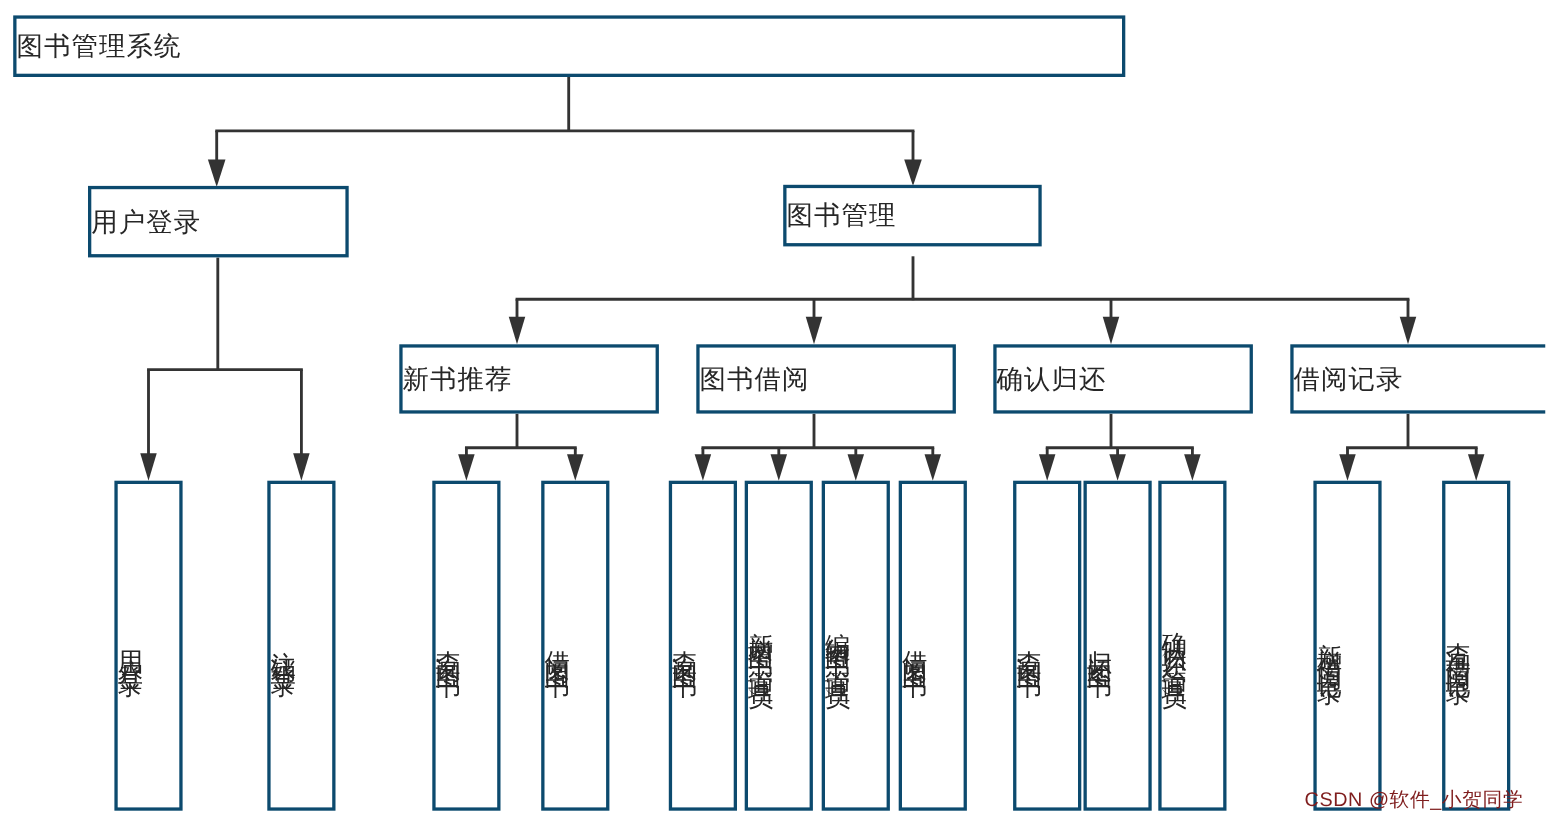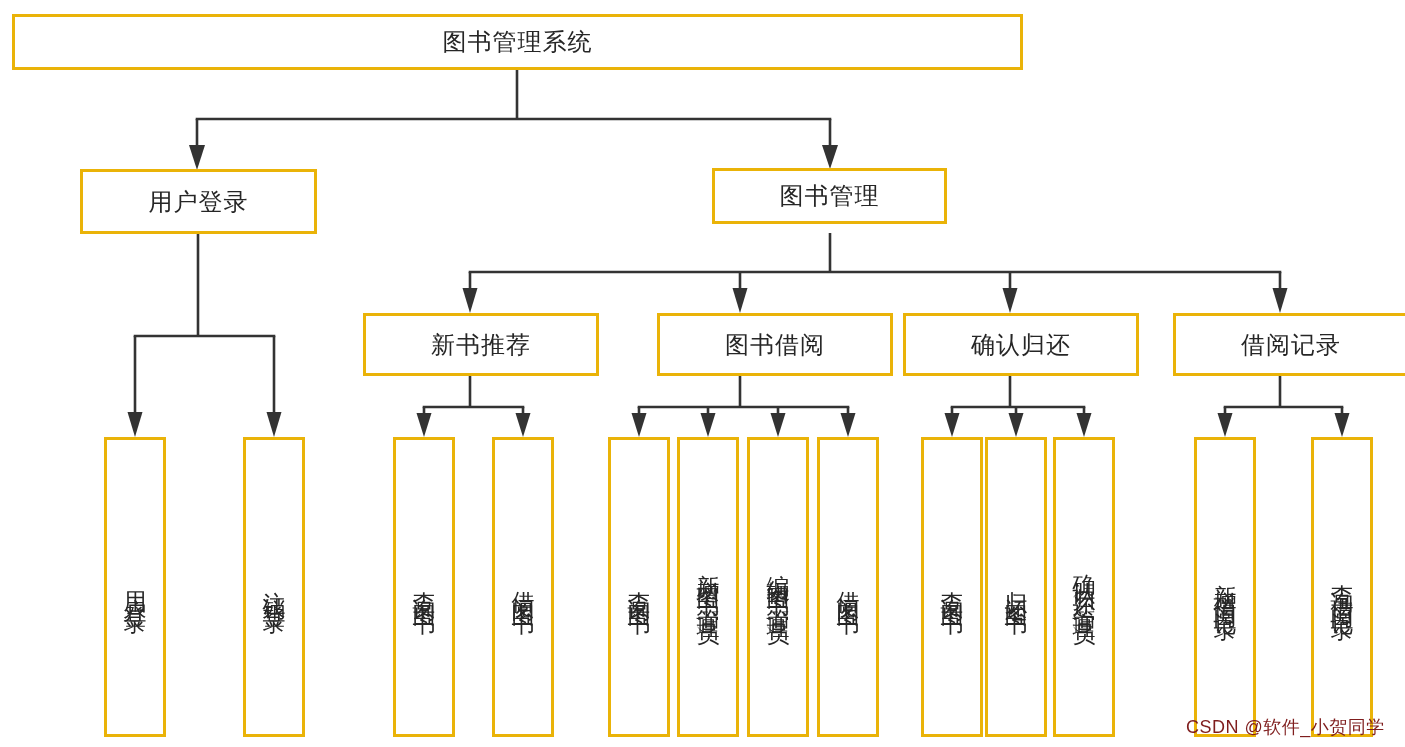--- a/index.html
+++ b/index.html
@@ -17,38 +17,38 @@
   }
   #connectors {
     position: absolute;
     left: 0; top: 0;
     width: 1405px;
     height: 747px;
   }
   .box {
     position: absolute;
     box-sizing: border-box;
-    border: 3px solid #eab308;
+    border: 3px solid #0c4a6e;
     background: #ffffff;
     display: flex;
     align-items: center;
-    justify-content: center;
+    justify-content: flex-start;
     color: #262626;
   }
   .hlabel {
     font-size: 24px;
     letter-spacing: 1px;
     white-space: nowrap;
   }
   .root  { left: 12px;  top: 14px;  width: 1011px; height: 56px; }
   .lvl2a { left: 80px;  top: 169px; width: 237px;  height: 65px; }
   .lvl2b { left: 712px; top: 168px; width: 235px;  height: 56px; }
   .lvl3  { top: 313px; width: 236px; height: 63px; }
   .l3a { left: 363px; }
-  .l3b { left: 633px; margin-left: 24px; }
+  .l3b { left: 633px; }
   .l3c { left: 903px; }
   .l3d { left: 1173px; }
   .leaf {
     top: 437px;
     width: 62px;
     height: 300px;
   }
   .vlabel {
     writing-mode: vertical-rl;
     text-orientation: mixed;

